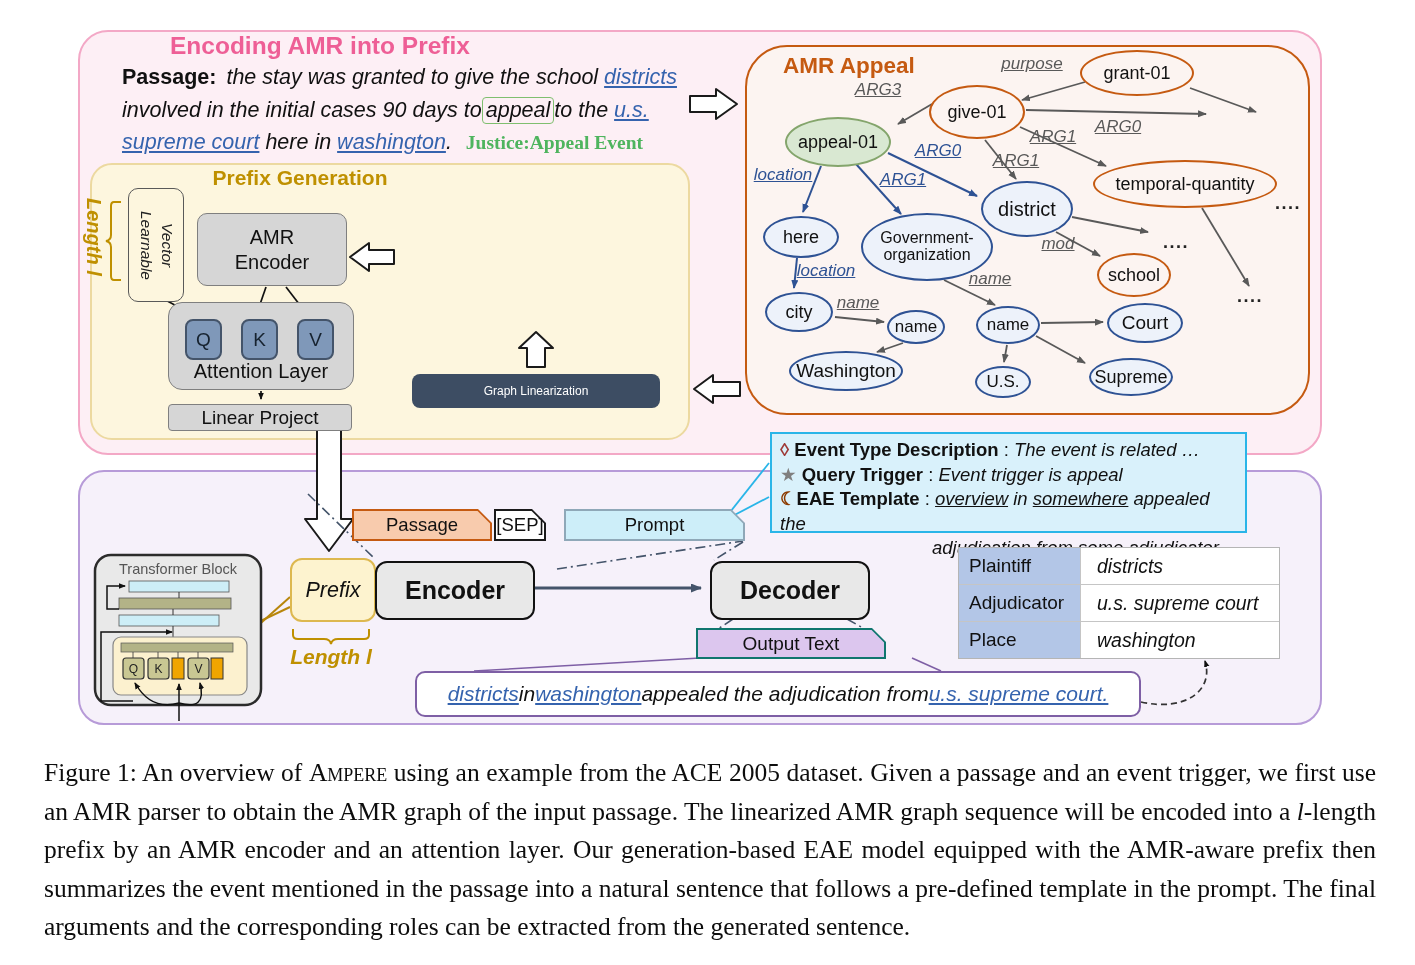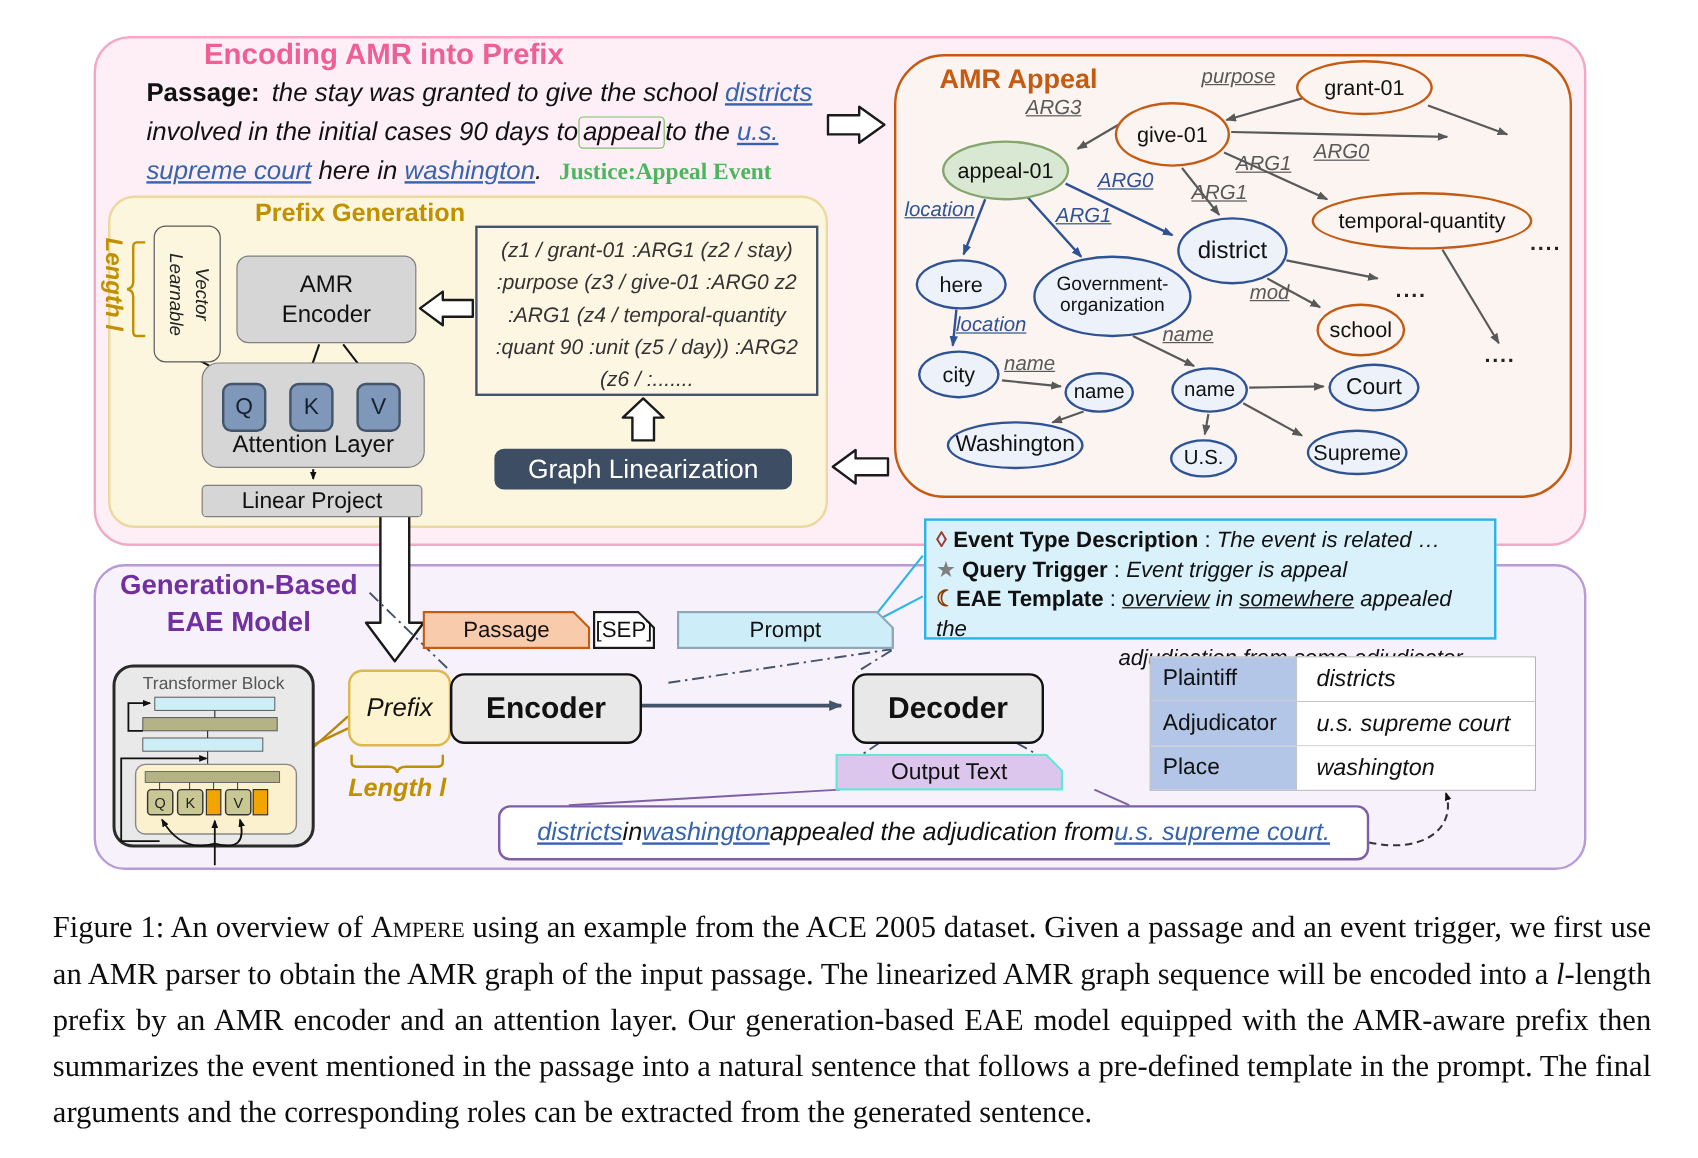--- a/index.html
+++ b/index.html
@@ -23,21 +23,21 @@
   .graybox{background:#d6d6d6;border:1.5px solid #7f7f7f;box-sizing:border-box;}
   .lvbox{left:128px;top:188px;width:54px;height:112px;background:#fdf6de;border:1.8px solid #595959;border-radius:10px;display:flex;align-items:center;justify-content:center;}
   .lvtext{writing-mode:vertical-lr;font-style:italic;font-size:15.5px;line-height:1.35;text-align:center;color:#222;}
   .lenlabel-v{left:82px;top:198px;height:92px;writing-mode:vertical-lr;font-style:italic;font-weight:bold;font-size:20px;color:#bf9000;}
   .amrenc{left:197px;top:213px;width:150px;height:73px;border-radius:10px;display:flex;align-items:center;justify-content:center;text-align:center;font-size:20px;line-height:25px;}
   .attn{left:168px;top:302px;width:186px;height:88px;border-radius:14px;}
   .qkv{position:absolute;width:33px;height:37px;background:#7f98b9;border:2px solid #44546a;border-radius:8px;display:flex;align-items:center;justify-content:center;font-size:19px;color:#16222f;}
   .attn-label{left:168px;top:360px;width:186px;text-align:center;font-size:20px;}
   .linproj{left:168px;top:404px;width:184px;height:27px;font-size:19px;line-height:25px;text-align:center;border-radius:4px;}
   .linbox{left:396px;top:188px;width:286px;height:142px;background:#fdf6e2;border:2px solid #44546a;text-align:center;font-style:italic;font-size:17.5px;line-height:27px;color:#333;padding-top:5px;box-sizing:border-box;}
-  .glbox{left:412px;top:374px;width:248px;height:34px;background:#3d4d63;border-radius:8px;color:#fff;text-align:center;font-size:22px;line-height:34px;}
+  .glbox{left:412px;top:374px;width:248px;height:34px;background:#3d4d63;border-radius:8px;color:#fff;text-align:center;font-size:12px;line-height:34px;}
   .amr-title{left:783px;top:53px;font-size:22.5px;font-weight:bold;color:#c55a11;}
   .node{position:absolute;display:flex;align-items:center;justify-content:center;border-radius:50%;text-align:center;font-size:18px;line-height:1.05;color:#111;box-sizing:border-box;z-index:3;}
   .node.orange{border:2.2px solid #c55a11;background:#fcf4f1;}
   .node.blue{border:2.2px solid #2e5294;background:#edf2fa;}
   .node.green{border:2.2px solid #84a56c;background:#d9e8d2;}
   .elabel{position:absolute;z-index:3;font-style:italic;font-size:17px;color:#595959;text-decoration:underline;transform:translate(-50%,-50%);white-space:nowrap;}
   .elabel.blue{color:#2e5294;}
   .dots{position:absolute;z-index:3;font-weight:bold;font-size:18px;color:#222;letter-spacing:1.5px;transform:translate(-50%,-50%);}
   .eae-title{left:80px;top:472px;width:238px;text-align:center;font-size:23px;font-weight:bold;color:#7030a0;line-height:31px;}
   .chip{position:absolute;z-index:3;clip-path:polygon(0 0,calc(100% - 14px) 0,100% 14px,100% 100%,0 100%);}
@@ -180,27 +180,20 @@
     <span><span>AMR</span><br><span>Encoder</span></span>
   </div>
 
   <div class="abs z3 attn graybox"></div>
   <div class="qkv z3" style="left:185px;top:319px;">Q</div>
   <div class="qkv z3" style="left:241px;top:319px;">K</div>
   <div class="qkv z3" style="left:297px;top:319px;">V</div>
   <div class="abs z3 attn-label">Attention Layer</div>
   <div class="abs z3 linproj graybox">Linear Project</div>
 
-  <div class="abs z3 linbox">
-    <div>(z1 / grant-01 :ARG1 (z2 / stay)</div>
-    <div>:purpose (z3 / give-01 :ARG0 z2</div>
-    <div>:ARG1 (z4 / temporal-quantity</div>
-    <div>:quant 90 :unit (z5 / day)) :ARG2</div>
-    <div>(z6 / :.......</div>
-  </div>
   <div class="abs z3 glbox">Graph Linearization</div>
 
   <div class="abs z3 amr-title">AMR Appeal</div>
 
   <div class="node orange" style="left:1080px;top:50px;width:114px;height:46px;">grant-01</div>
   <div class="node orange" style="left:929px;top:85px;width:96px;height:54px;">give-01</div>
   <div class="node green" style="left:785px;top:117px;width:106px;height:50px;">appeal-01</div>
   <div class="node orange" style="left:1093px;top:160px;width:184px;height:48px;">temporal-quantity</div>
   <div class="node blue" style="left:981px;top:181px;width:92px;height:56px;font-size:20px;">district</div>
   <div class="node blue" style="left:763px;top:216px;width:76px;height:42px;">here</div>
@@ -224,24 +217,20 @@
   <span class="elabel blue" style="left:783px;top:175px;">location</span>
   <span class="elabel blue" style="left:826px;top:271px;">location</span>
   <span class="elabel" style="left:858px;top:303px;">name</span>
   <span class="elabel" style="left:990px;top:279px;">name</span>
   <span class="elabel" style="left:1058px;top:244px;">mod</span>
 
   <span class="dots" style="left:1288px;top:203px;">....</span>
   <span class="dots" style="left:1176px;top:242px;">....</span>
   <span class="dots" style="left:1250px;top:296px;">....</span>
 
-  <div class="abs z3 eae-title">
-    <span>Generation-Based</span><br>
-    <span>EAE Model</span>
-  </div>
 
   <svg class="abs z3" style="left:93px;top:553px;" width="172" height="170">
     <defs>
       <marker id="mkt" markerWidth="8" markerHeight="7" refX="6" refY="2.8" orient="auto" markerUnits="userSpaceOnUse">
           <path d="M0,0 L7,2.8 L0,5.6 Z" fill="#111"></path>
         </marker>
     </defs>
     <rect x="2" y="2" width="166" height="150" rx="16" fill="#e9e9e9" stroke="#2b2b2b" stroke-width="2.5"></rect>
     <text x="85" y="21" text-anchor="middle" font-size="14.5" fill="#555">Transformer Block</text>
     <g stroke="#555" stroke-width="0.8">
@@ -314,21 +303,21 @@
     <div class="argrow">
       <div class="argrole">Adjudicator</div>
       <div class="argval">u.s. supreme court</div>
     </div>
     <div class="argrow">
       <div class="argrole">Place</div>
       <div class="argval">washington</div>
     </div>
   </div>
 
-  <div class="chip" style="left:696px;top:628px;width:190px;height:31px;background:#5eead4;">
+  <div class="chip" style="left:696px;top:628px;width:190px;height:31px;background:#0f766e;">
     <div class="chip-in" style="background:#dcc6ee;"></div>
     <span class="chip-label" style="font-size:19px;">Output Text</span>
   </div>
 
   <div class="abs z3 sentence">
     <span class="blu">districts</span>
       <span> in </span>
       <span class="blu">washington</span>
       <span> appealed the adjudication from </span>
       <span class="blu">u.s. supreme court.</span>

